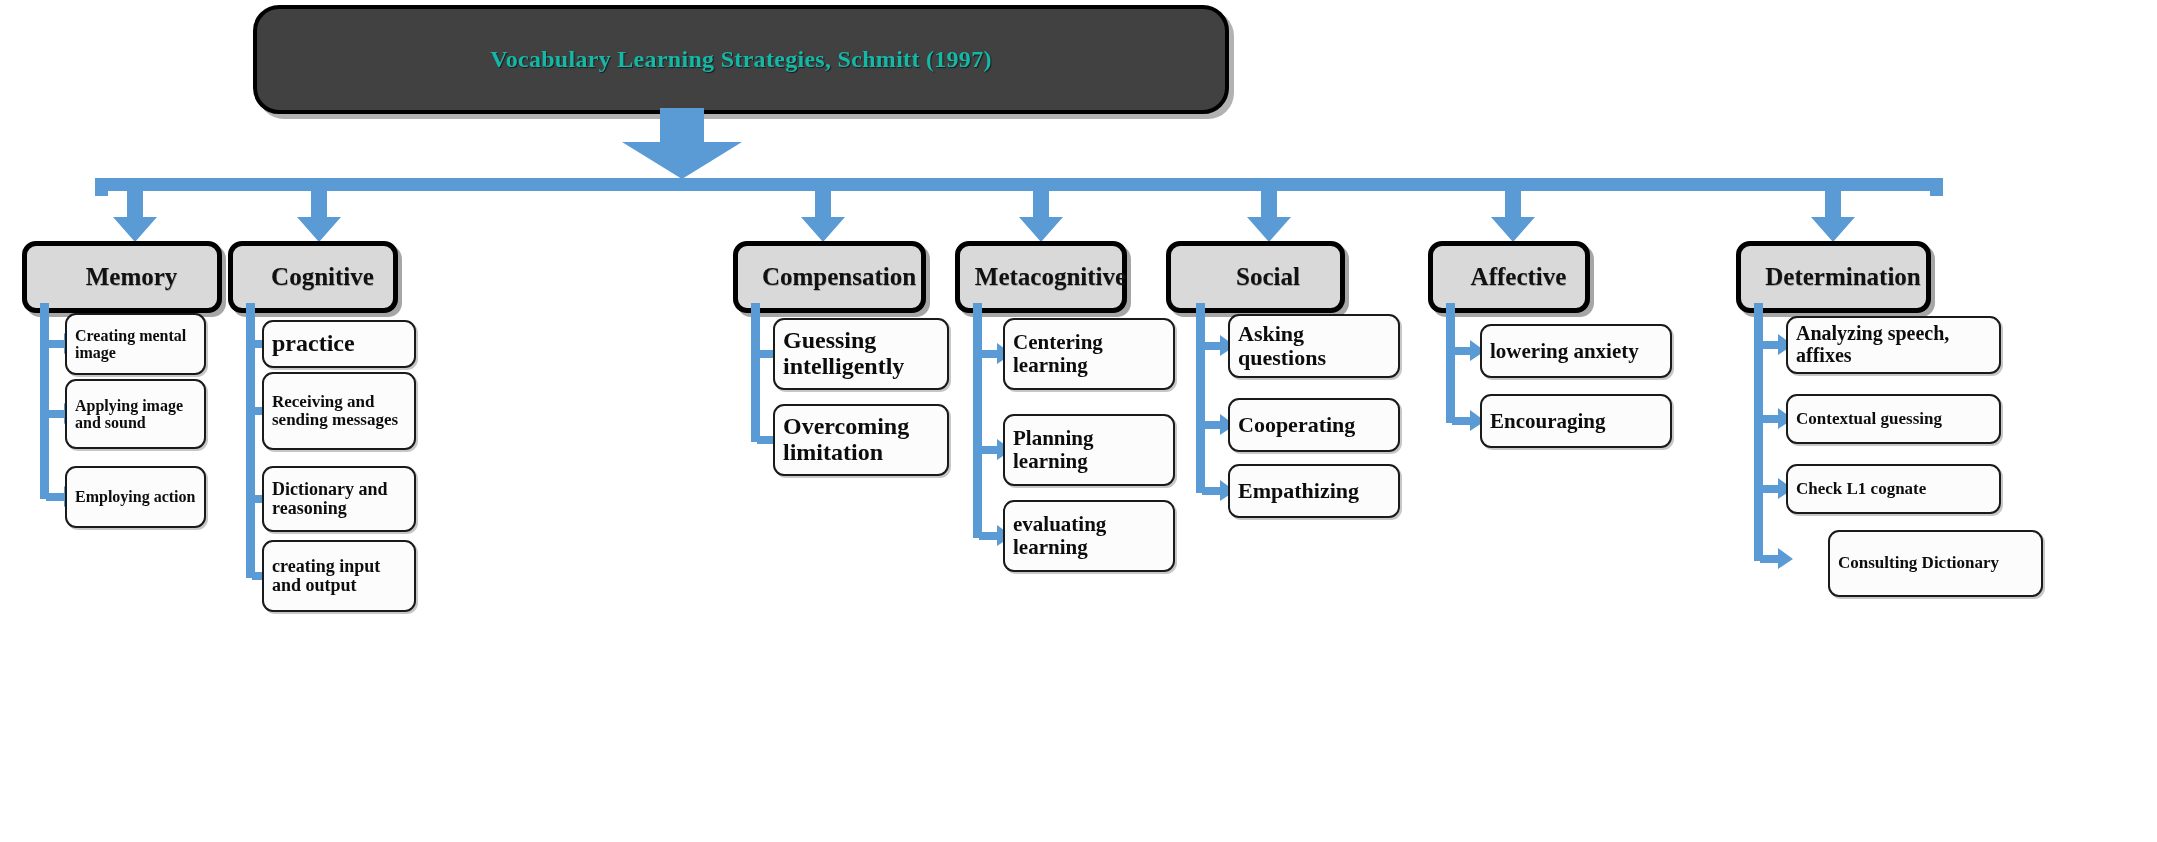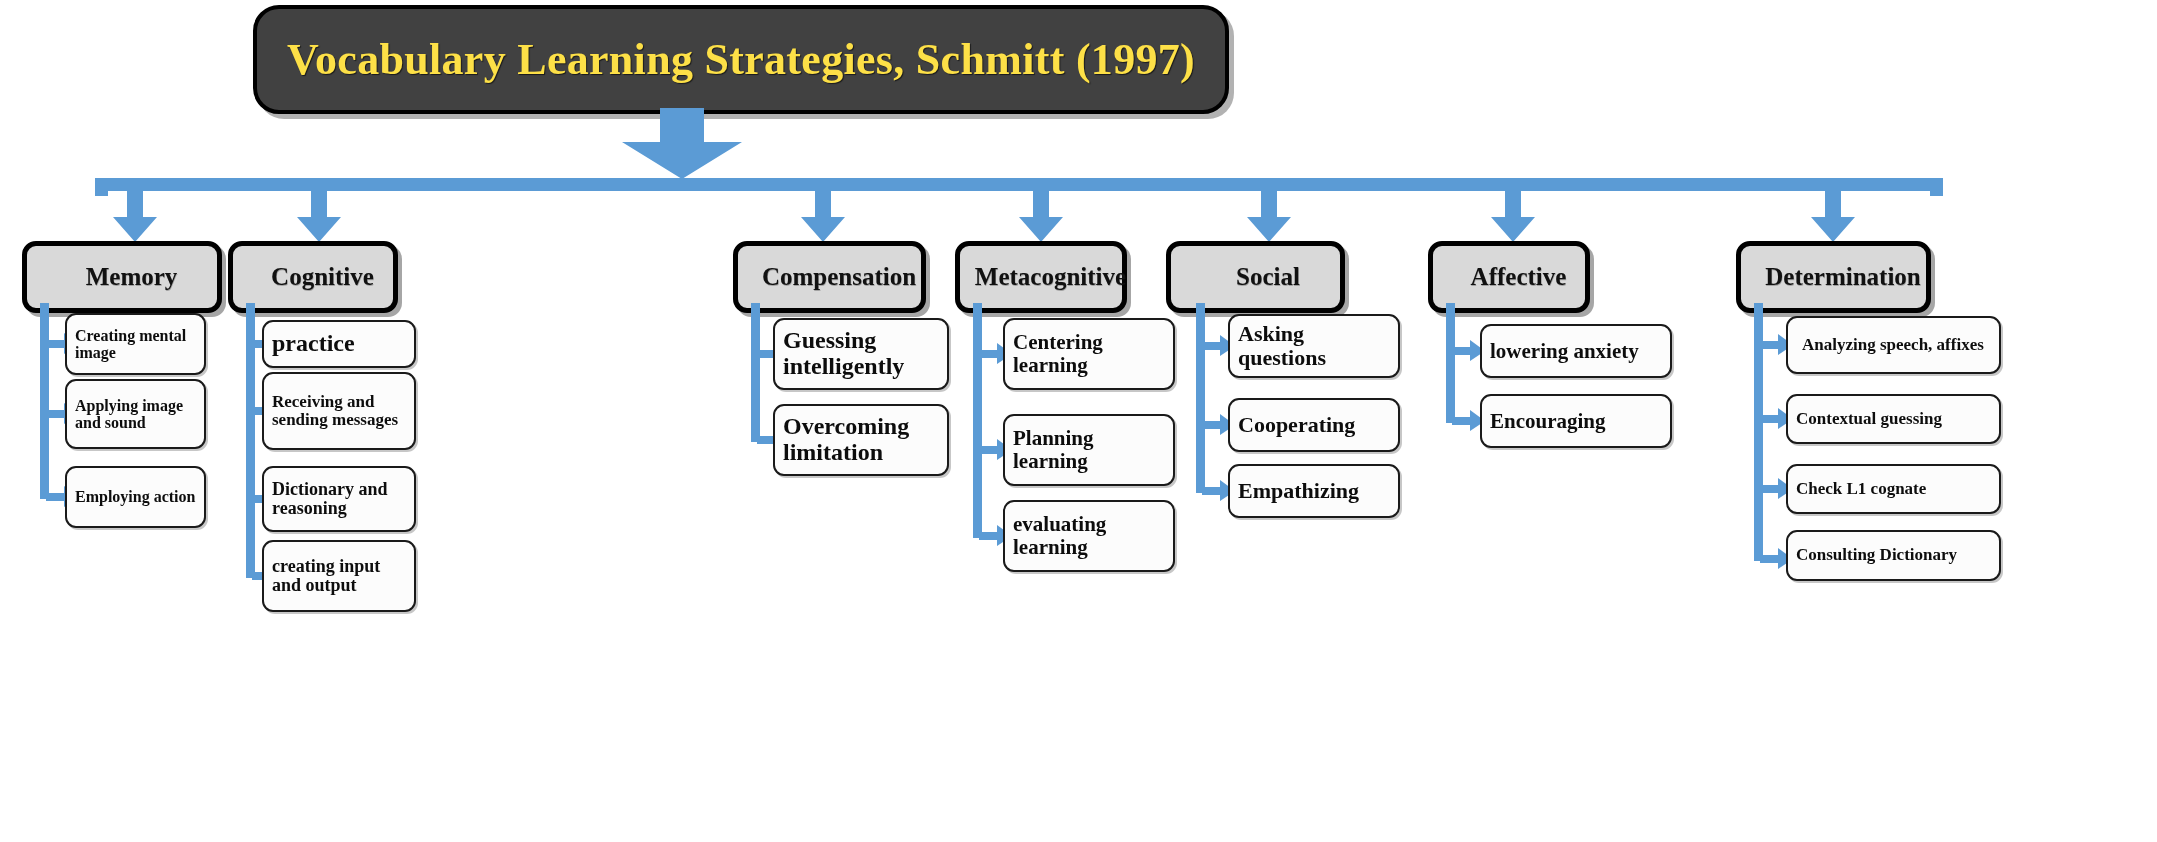--- a/index.html
+++ b/index.html
@@ -9,21 +9,21 @@
   #stage{position:absolute;left:0;top:0;width:2157px;height:842px;}
 
   
   .title-banner{
     position:absolute;left:253px;top:5px;width:968px;height:101px;
     background:#414141;border:4px solid #000000;border-radius:26px;
     box-shadow:5px 5px 0 rgba(0,0,0,0.30);
     display:flex;align-items:center;justify-content:center;
   }
   .title-banner .t{
-    color:#fde047;font-weight:bold;font-size:44px;letter-spacing:0.3px;
+    color:#14b8a6;font-weight:bold;font-size:24px;letter-spacing:0.3px;
     text-shadow:1px 1px 1px rgba(0,0,0,0.6);white-space:nowrap;
   }
 
   
   .big-arrow{position:absolute;left:620px;top:108px;width:124px;height:72px;}
 
   
   .bus{position:absolute;left:95px;top:178px;width:1848px;height:13px;background:#5B9BD5;}
   .bus-cap-l{position:absolute;left:95px;top:178px;width:13px;height:18px;background:#5B9BD5;}
   .bus-cap-r{position:absolute;left:1930px;top:178px;width:13px;height:18px;background:#5B9BD5;}
@@ -222,35 +222,35 @@
         <polygon points="15,0 31,0 31,26 45,26 23,51 1,26 15,26" fill="#5B9BD5"></polygon>
       </svg>
       <div class="cat" style="left: 1736px; top: 241px; width: 185px;">
         <span class="lbl">Determination</span>
       </div>
       <div class="spine" style="left: 1754px; top: 303px; height: 258px;"></div>
       <svg class="conn" viewBox="0 0 34 22" preserveAspectRatio="none" style="left: 1760px; top: 334px;">
         <polygon points="0,7 18,7 18,0 33,11 18,21 18,15 0,15" fill="#5B9BD5"></polygon>
       </svg>
       <div class="leaf" style="left: 1786px; top: 316px; width: 215px; height: 58px;">
-        <span class="lt" style="font-size: 17px; margin-left: 6px;">Analyzing speech, affixes</span>
+        <span class="lt" style="font-size: 20px;">Analyzing speech, affixes</span>
       </div>
       <svg class="conn" viewBox="0 0 34 22" preserveAspectRatio="none" style="left: 1760px; top: 408px;">
         <polygon points="0,7 18,7 18,0 33,11 18,21 18,15 0,15" fill="#5B9BD5"></polygon>
       </svg>
       <div class="leaf" style="left: 1786px; top: 394px; width: 215px; height: 50px;">
         <span class="lt" style="font-size: 17px;">Contextual guessing</span>
       </div>
       <svg class="conn" viewBox="0 0 34 22" preserveAspectRatio="none" style="left: 1760px; top: 478px;">
         <polygon points="0,7 18,7 18,0 33,11 18,21 18,15 0,15" fill="#5B9BD5"></polygon>
       </svg>
       <div class="leaf" style="left: 1786px; top: 464px; width: 215px; height: 50px;">
         <span class="lt" style="font-size: 17px;">Check L1 cognate</span>
       </div>
       <svg class="conn" viewBox="0 0 34 22" preserveAspectRatio="none" style="left: 1760px; top: 548px;">
         <polygon points="0,7 18,7 18,0 33,11 18,21 18,15 0,15" fill="#5B9BD5"></polygon>
       </svg>
-      <div class="leaf" style="left: 1786px; top: 530px; width: 215px; height: 51px;">
+      <div class="leaf" style="left: 1828px; top: 530px; width: 215px; height: 67px;">
         <span class="lt" style="font-size: 17px;">Consulting Dictionary</span>
       </div>
     </div>
 
 </div>
 
 </body></html>

